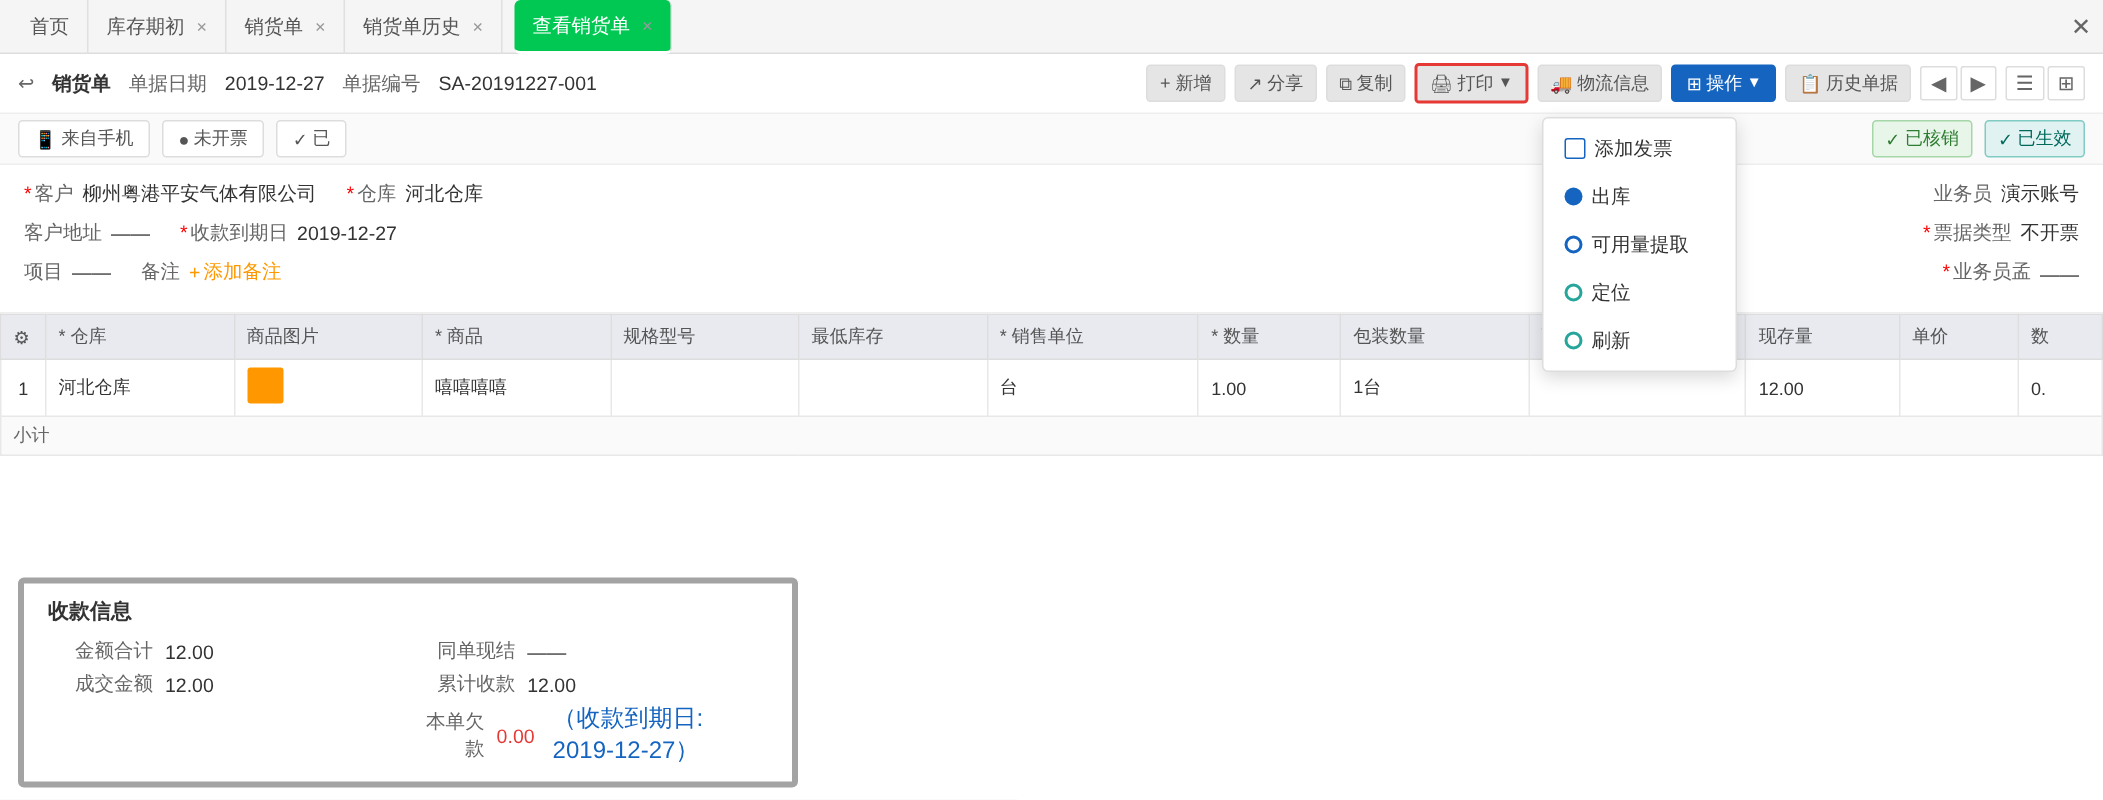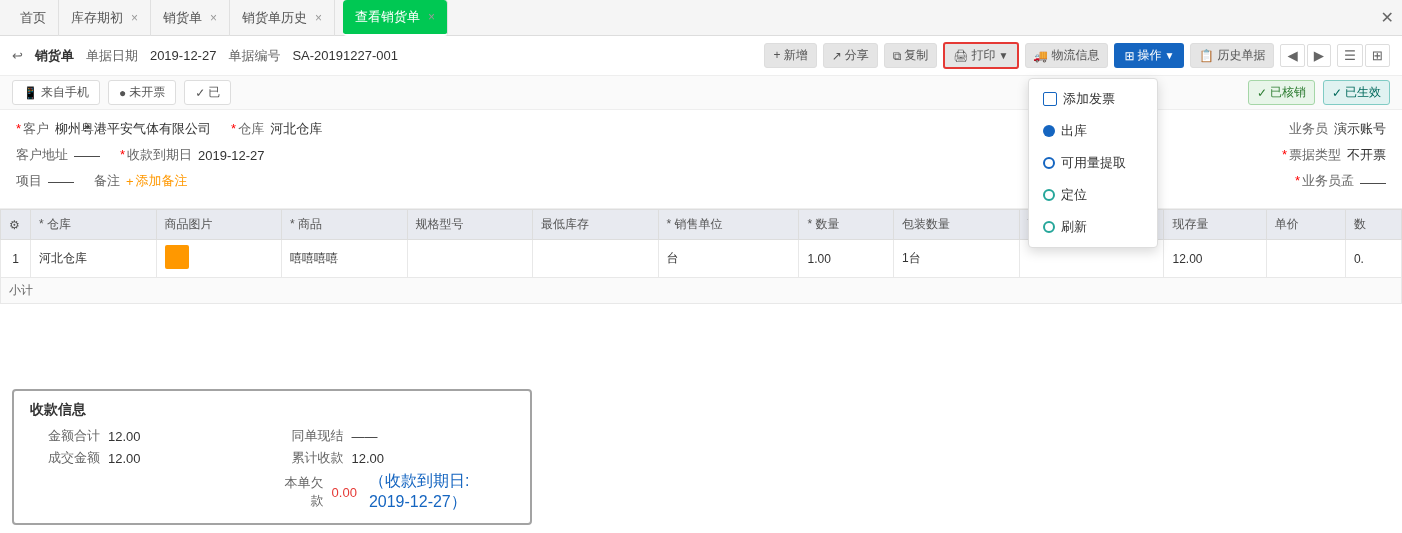--- a/index.html
+++ b/index.html
@@ -75,21 +75,21 @@
       padding: 6px 8px; border: 1px solid #ddd; text-align: left; font-weight: normal;
       white-space: nowrap; color: #555;
     }
     td { padding: 5px 8px; border: 1px solid #e8e8e8; white-space: nowrap; }
     .row-num { text-align: center; width: 30px; }
     .subtotal-row td { background: #fafafa; }
     .product-img { width: 24px; height: 24px; background: #ff9800; border-radius: 2px; display: inline-block; }
 
     
     .payment-section {
-      margin: 8px 12px; border: 2px solid #a3a3a3; border-radius: 4px;
+      margin: 8px 12px; border: 4px solid #a3a3a3; border-radius: 4px;
       padding: 10px 16px; max-width: 520px; background: #fff;
     }
     .payment-title { font-weight: bold; font-size: 14px; margin-bottom: 8px; }
     .payment-grid { display: grid; grid-template-columns: 1fr 1fr; gap: 4px 3px; }
     .payment-item { display: flex; align-items: center; gap: 8px; }
     .payment-label { color: #666; width: 70px; text-align: right; }
     .payment-value { color: #333; }
     .payment-value.red { color: #e53935; }
     .payment-value.date { color: #1565c0; }
 

